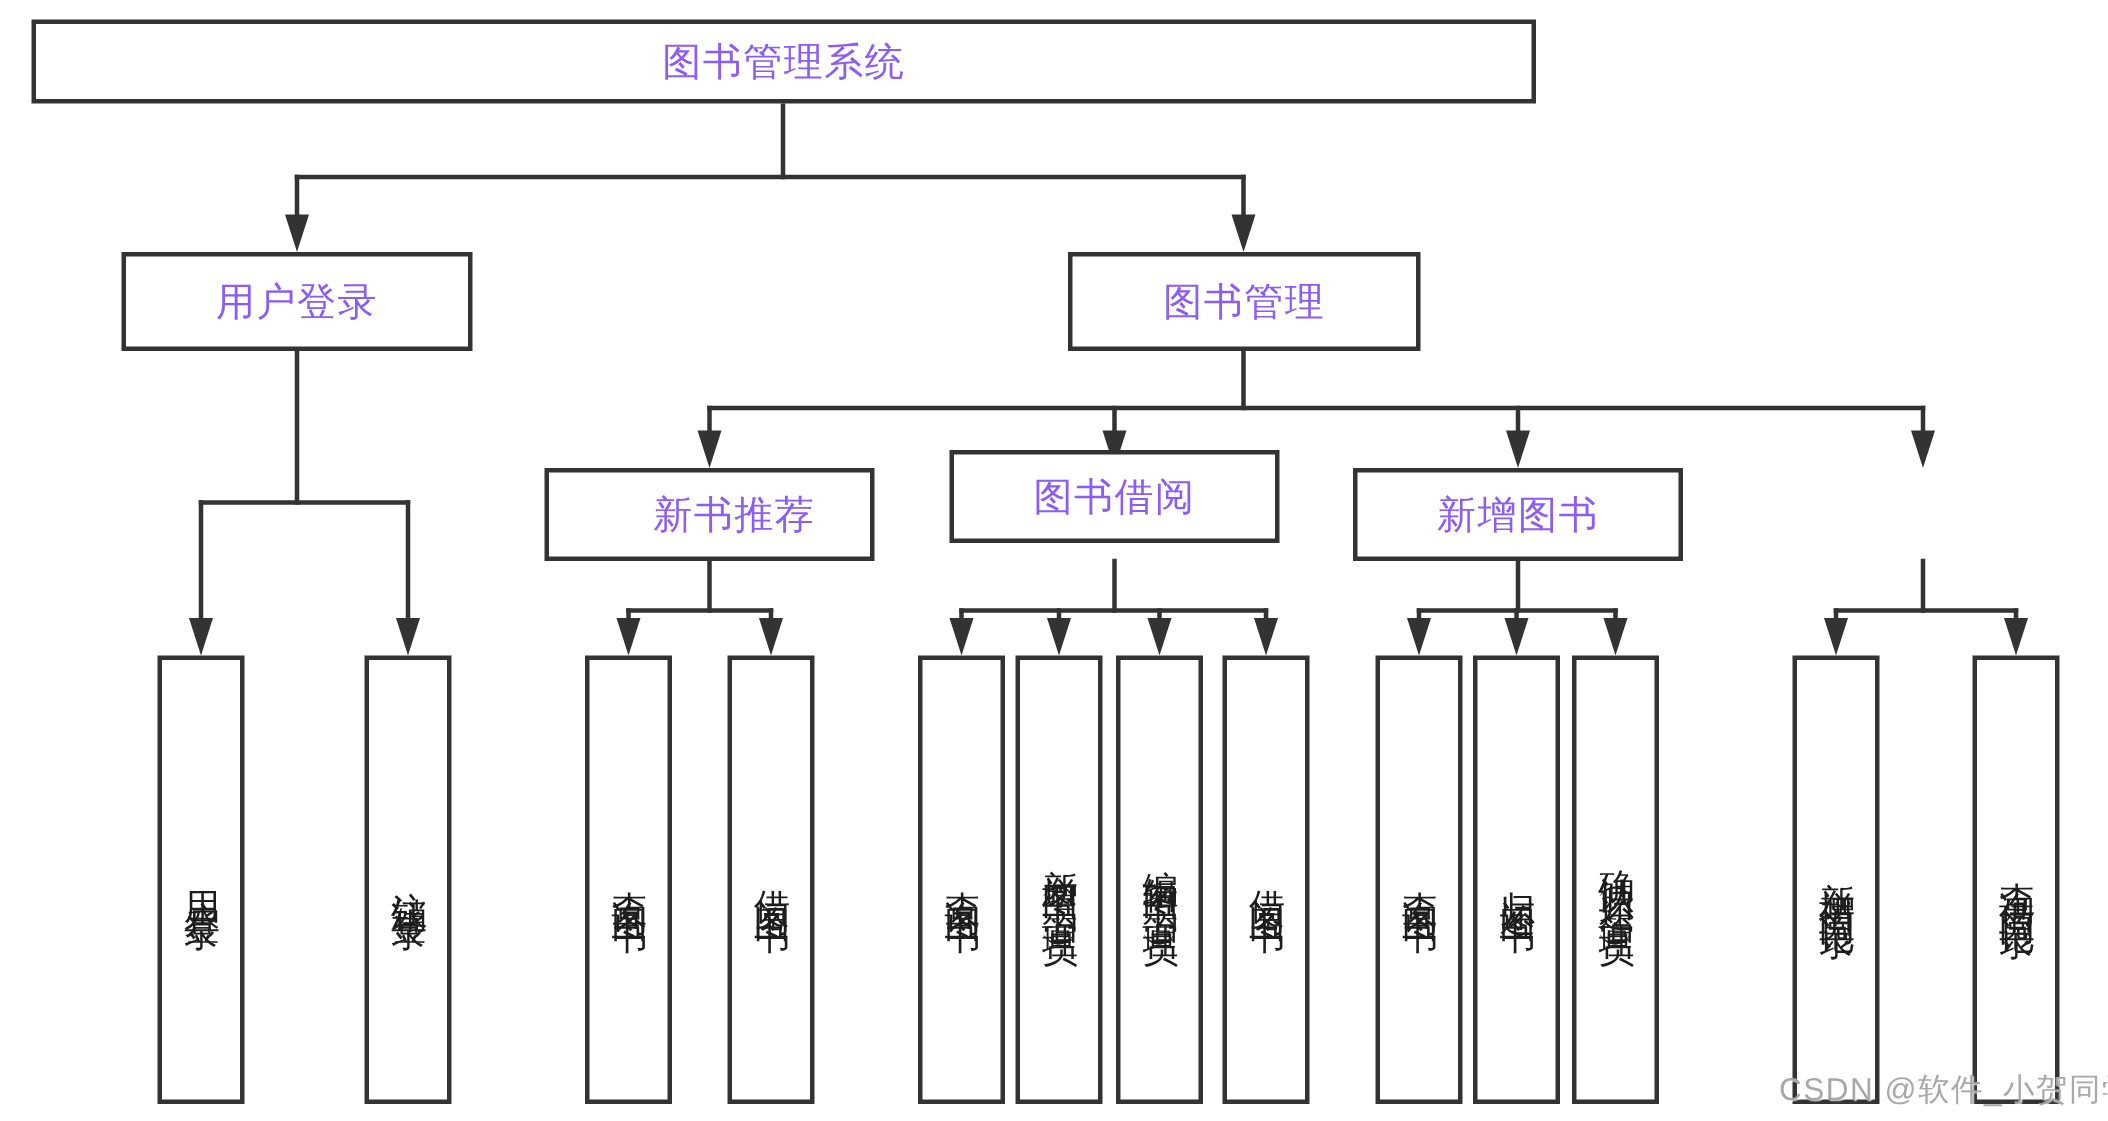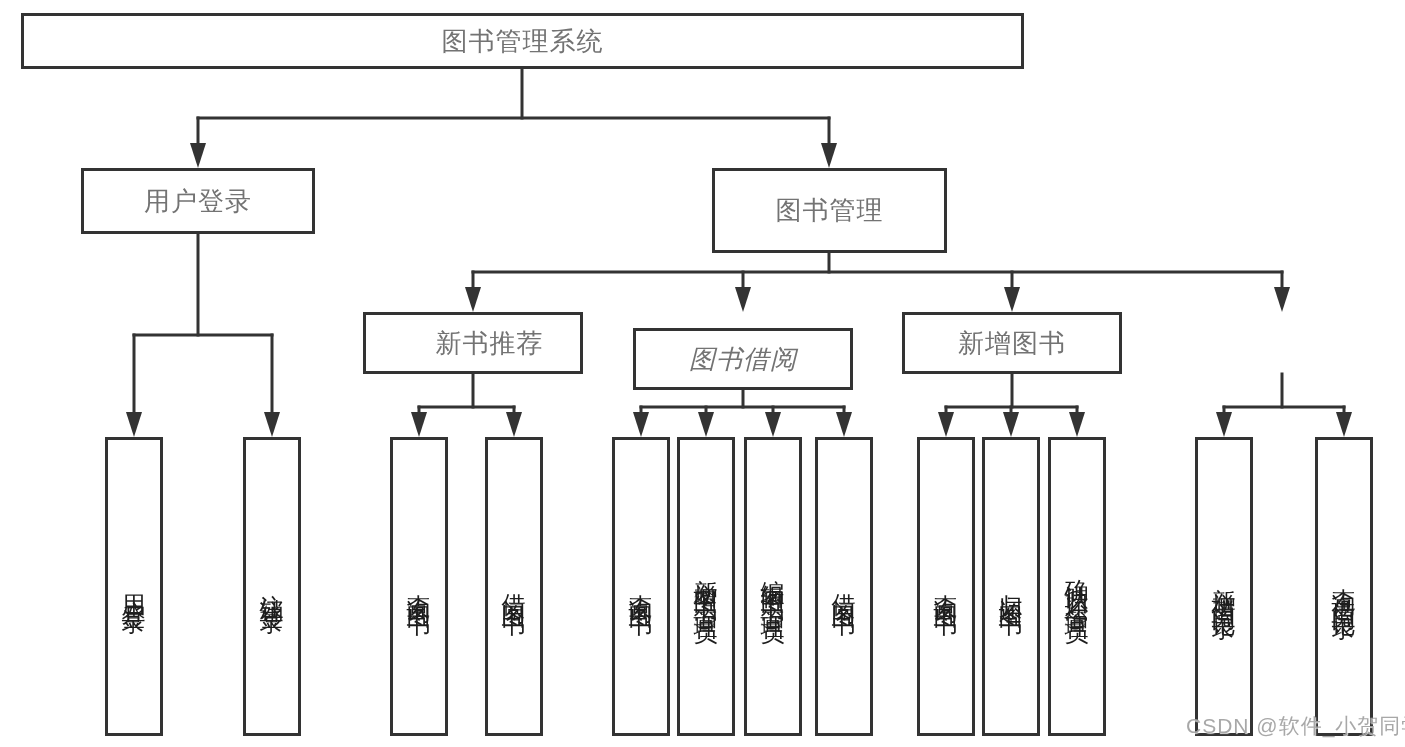--- a/index.html
+++ b/index.html
@@ -22,21 +22,21 @@
   .node {
     position: absolute;
     box-sizing: border-box;
     border: 3px solid #333333;
     background: #ffffff;
     display: flex;
     align-items: center;
     justify-content: center;
     font-size: 26px;
     letter-spacing: 1px;
-    color: #737373;
+    color: #8b5cf6;
   }
   .leaf {
     position: absolute;
     box-sizing: border-box;
     border: 3px solid #333333;
     background: #ffffff;
     display: flex;
     align-items: center;
     justify-content: center;
     top: 437px;
@@ -123,28 +123,28 @@
       <polygon points="1336,412 1352,412 1344,437"></polygon>
     </svg>
 
   <div class="node" style="left:21px; top:13px; width:1003px; height:56px;">
     <span>图书管理系统</span>
   </div>
 
   <div class="node" style="left:81px; top:168px; width:234px; height:66px;">
     <span>用户登录</span>
   </div>
-  <div class="node" style="left:712px; top:168px; width:235px; height:85px;">
+  <div class="node" style="left:712px; top:168px; width:235px; height:66px;">
     <span>图书管理</span>
   </div>
 
   <div class="node" style="left:363px; top:312px; width:220px; height:62px;padding-left:33px;">
     <span>新书推荐</span>
   </div>
-  <div class="node" style="left:633px; top:328px; width:220px; height:62px;font-style:italic;">
+  <div class="node" style="left:633px; top:300px; width:220px; height:62px;">
     <span>图书借阅</span>
   </div>
   <div class="node" style="left:902px; top:312px; width:220px; height:62px;">
     <span>新增图书</span>
   </div>
 
   <div class="leaf" style="left:105px;">
     <span>用户登录</span>
   </div>
   <div class="leaf" style="left:243px;">

